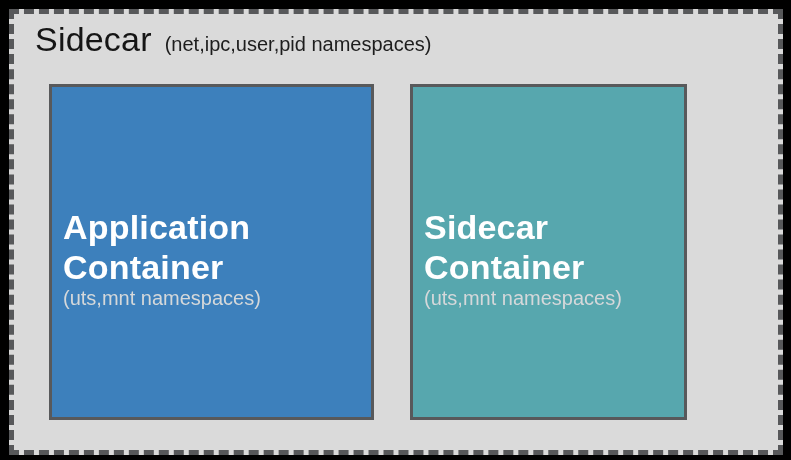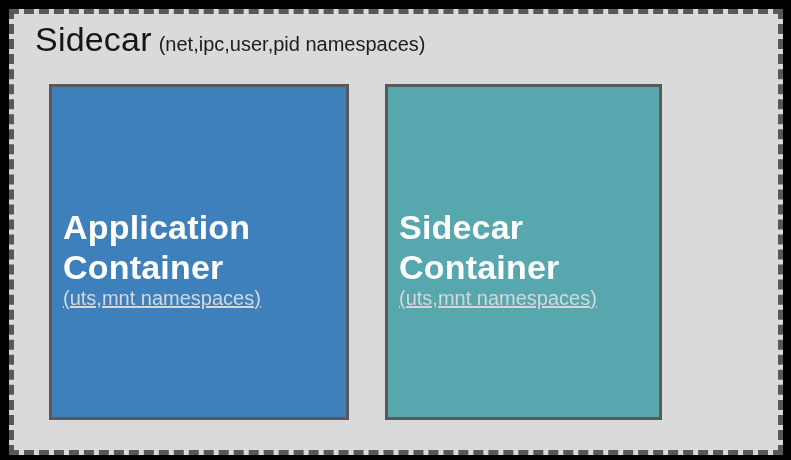--- a/index.html
+++ b/index.html
@@ -34,53 +34,52 @@
   .sandbox-title {
     font-size: 34px;
     font-weight: 500;
     color: #151515;
     letter-spacing: 0.2px;
   }
   .sandbox-subtitle {
     font-size: 20px;
     font-weight: 400;
     color: #1d1d1d;
-    margin-left: 7px;
+    margin-left: 13px;
   }
   .containers-row {
     position: absolute;
     left: 35px;
     top: 70px;
     height: 336px;
     display: flex;
     gap: 36px;
   }
   .container-box {
     box-sizing: border-box;
     border: 3px solid #58595b;
     display: flex;
     flex-direction: column;
     justify-content: center;
     padding: 12px 8px 0 11px;
   }
-  .container-box.app  { width: 300px; }
+  .container-box.app  { width: 325px; }
   .container-box.side { width: 277px; }
   .container-title {
     color: #ffffff;
     font-size: 34px;
     font-weight: bold;
     line-height: 40px;
     letter-spacing: 0.2px;
   }
   .container-subtitle {
     color: #d5d8da;
     font-size: 20px;
     font-weight: 400;
     margin-top: 0;
-    text-decoration: underline;
   }
 </style>
 </head>
 <body>
 
 <div class="stage">
   <div class="sandbox">
 
     <div class="sandbox-header">
       <span class="sandbox-title">Sidecar</span><span class="sandbox-subtitle">(net,ipc,user,pid namespaces)</span>

